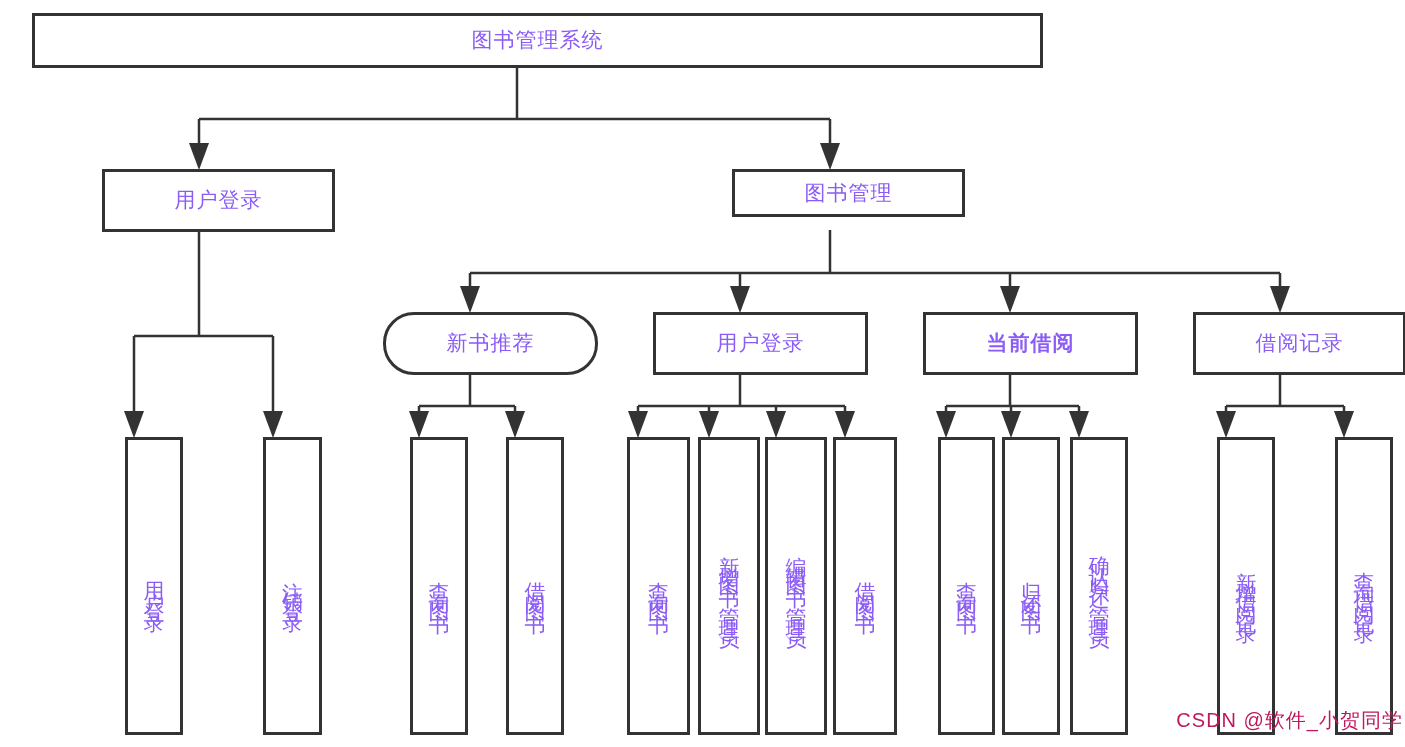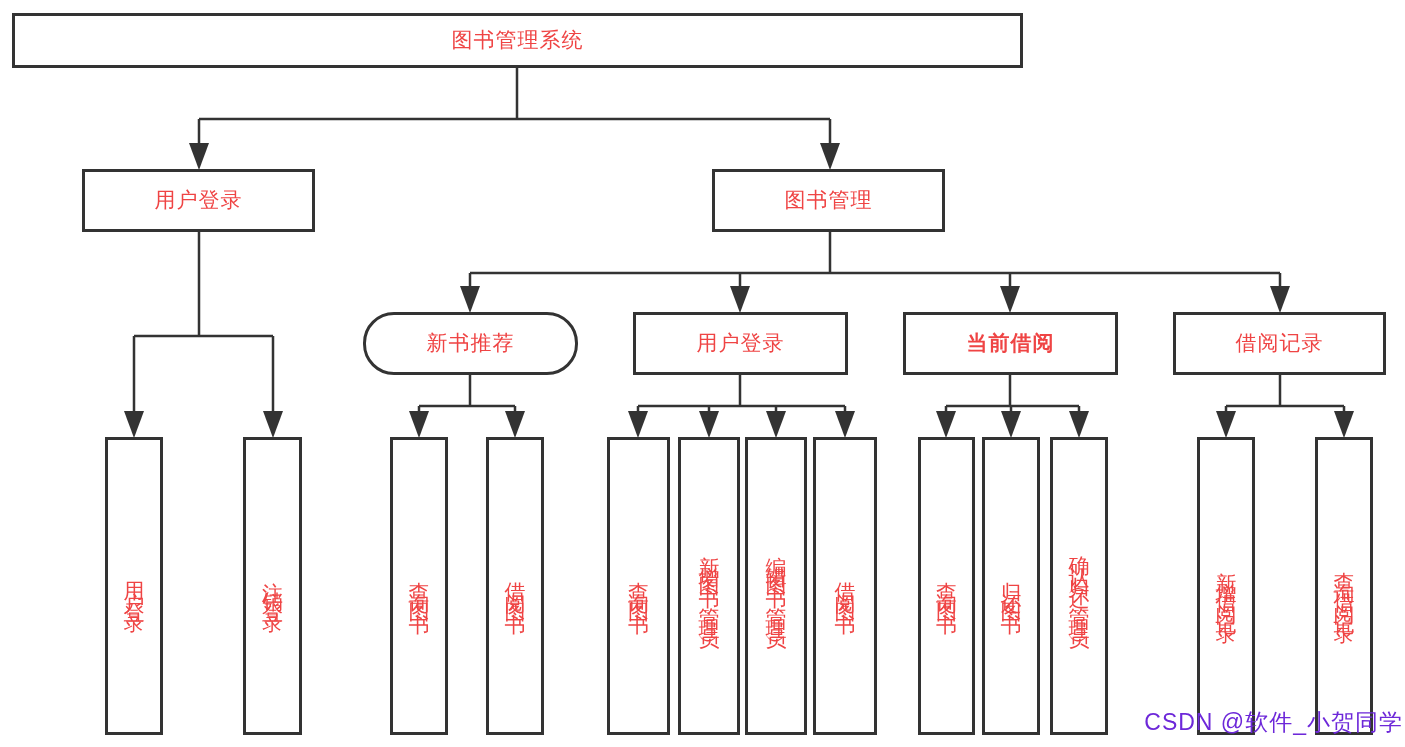--- a/index.html
+++ b/index.html
@@ -13,36 +13,37 @@
   }
   svg.wires { position: absolute; left: 0; top: 0; }
   .box {
     position: absolute;
     box-sizing: border-box;
     background: #ffffff;
     border: 3px solid #333333;
     display: flex;
     align-items: center;
     justify-content: center;
-    color: #ef4444;
+    color: #8b5cf6;
     line-height: 1.15;
+    margin-left: 20px;
   }
   .h { font-size: 21px; letter-spacing: 1px; white-space: nowrap; }
   .v {
     writing-mode: vertical-rl;
     font-size: 21px;
     letter-spacing: 0.5em;
     text-align: center;
   }
   .watermark {
     position: absolute;
     top: 707px;
     right: 2px;
-    font-size: 23px;
-    color: #6d28d9;
+    font-size: 20px;
+    color: #be185d;
     letter-spacing: 1px;
     white-space: nowrap;
     z-index: 20;
   }
 </style>
 </head>
 <body>
 
 <div class="canvas">
 
@@ -82,21 +83,21 @@
       <polygon points="1001,411 1021,411 1011,438"></polygon>
       <polygon points="1069,411 1089,411 1079,438"></polygon>
       <polygon points="1216,411 1236,411 1226,438"></polygon>
       <polygon points="1334,411 1354,411 1344,438"></polygon>
     </g>
   </svg>
 
   <div class="box h" style="left:12px; top:13px; width:1011px; height:55px;">图书管理系统</div>
 
   <div class="box h" style="left:82px; top:169px; width:233px; height:63px;">用户登录</div>
-  <div class="box h" style="left:712px; top:169px; width:233px; height:63px;">图书管理</div>
+  <div class="box h" style="left:712px; top:169px; width:233px; height:48px;">图书管理</div>
 
   <div class="box h" style="left:363px; top:312px; width:215px; height:63px;border-radius:31px;">新书推荐</div>
   <div class="box h" style="left:633px; top:312px; width:215px; height:63px;">用户登录</div>
   <div class="box h" style="left:903px; top:312px; width:215px; height:63px;font-weight:bold;">当前借阅</div>
   <div class="box h" style="left:1173px; top:312px; width:213px; height:63px;">借阅记录</div>
 
   <div class="box v" style="left:105px; top:437px; width:58px; height:298px;">用户登录</div>
   <div class="box v" style="left:243px; top:437px; width:59px; height:298px;">注销登录</div>
 
   <div class="box v" style="left:390px; top:437px; width:58px; height:298px;">查询图书</div>

